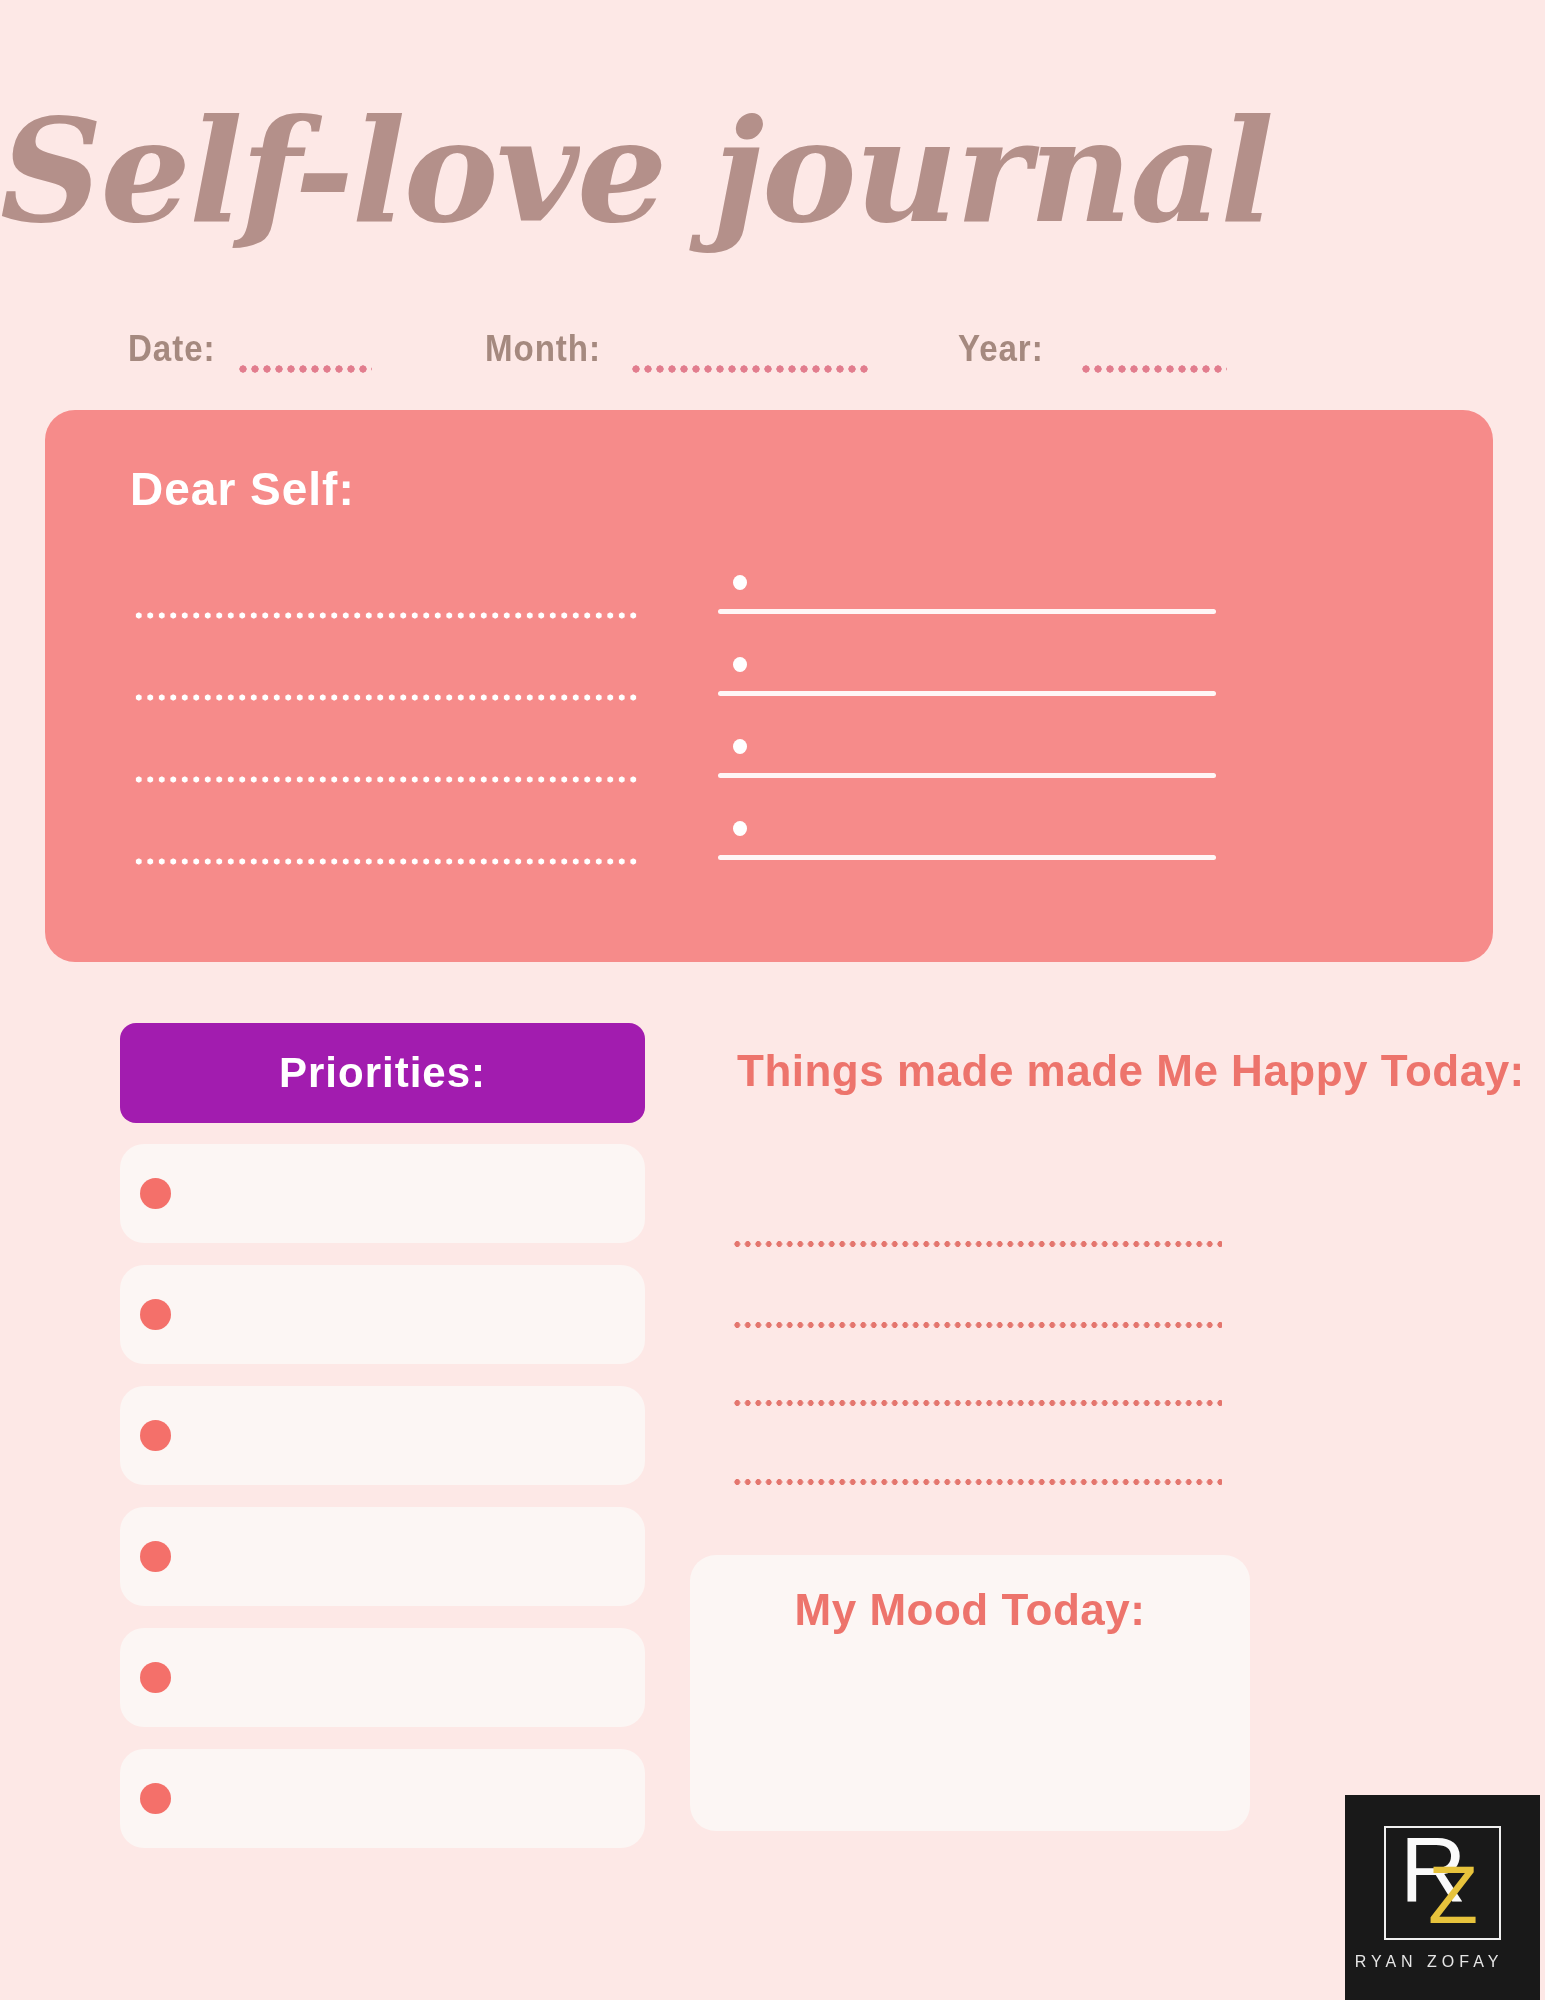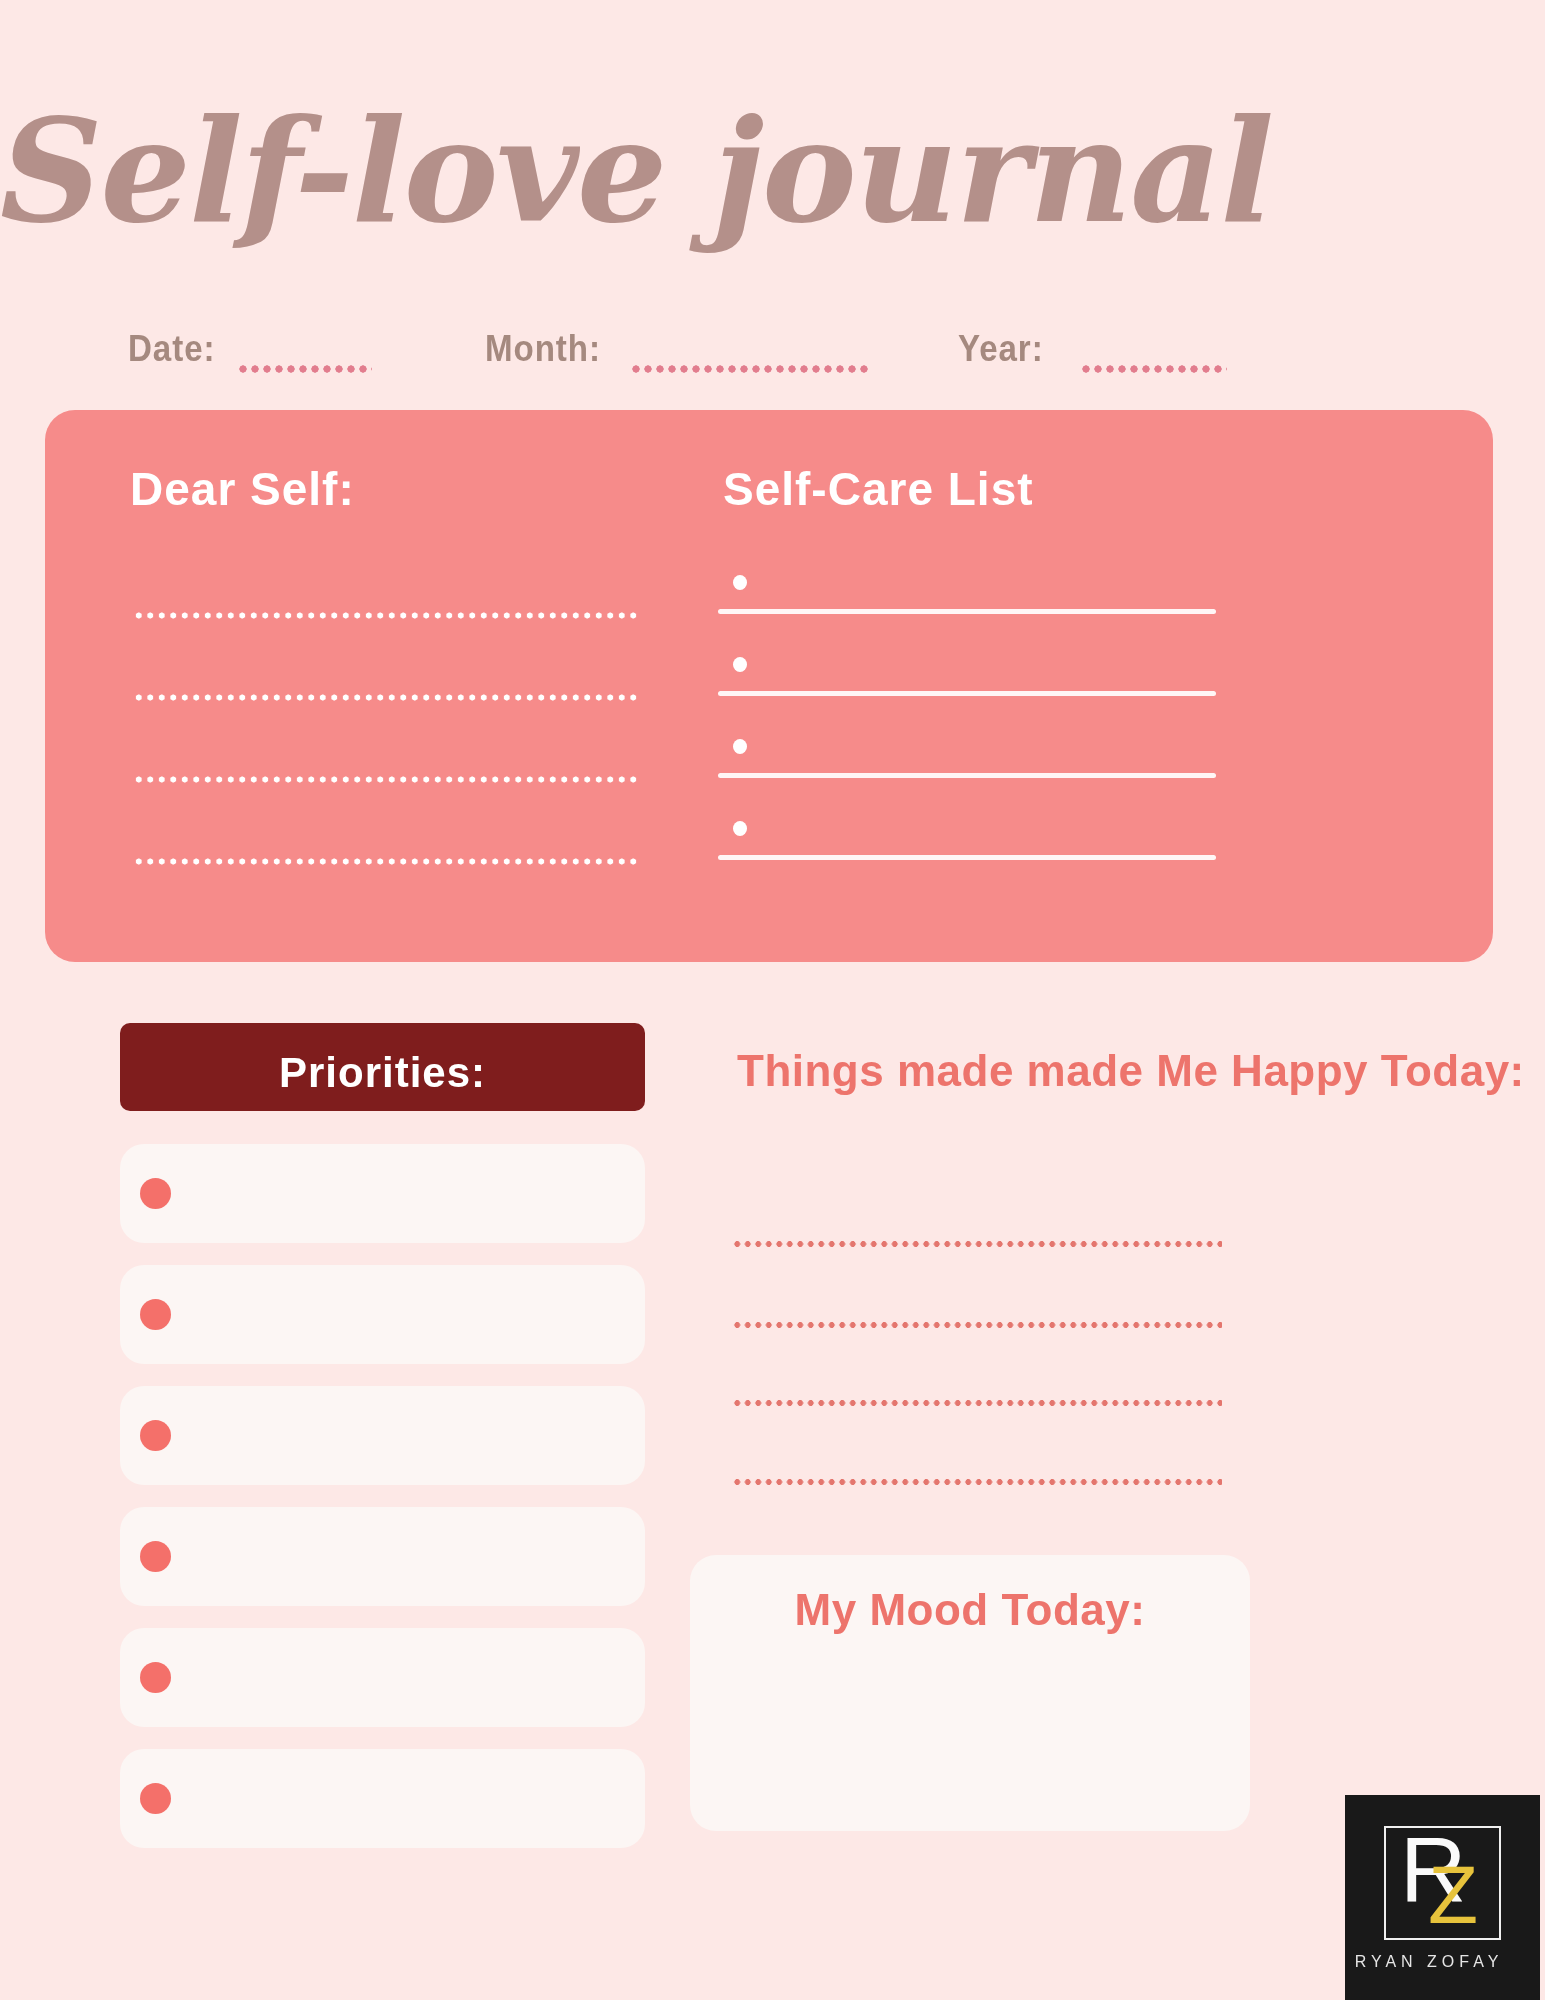--- a/index.html
+++ b/index.html
@@ -51,22 +51,22 @@
   .care-bullet{
     position:absolute;left:15px;top:0;width:14px;height:15px;border-radius:50%;
     background:#ffffff;
   }
   .care-line{
     position:absolute;left:0;top:34px;width:498px;height:5px;border-radius:3px;
     background:rgba(255,255,255,.92);
   }
   
   .prio-header{
-    position:absolute;left:120px;top:1023px;width:525px;height:88px;
-    background:#7f1d1d;border-radius:10px;
+    position:absolute;left:120px;top:1023px;width:525px;height:100px;
+    background:#a21caf;border-radius:16px;
   }
   .prio-header span{
     display:block;width:100%;line-height:100px;text-align:center;
     font-size:42px;font-weight:bold;color:#ffffff;letter-spacing:1px;
   }
   .prio-row{
     position:absolute;left:120px;width:525px;height:99px;
     background:#fcf6f4;border-radius:24px;
   }
   .prio-dot{
@@ -134,21 +134,20 @@
 
 <div class="panel">
 
   <div class="panel-heading" style="left:85px;top:52px;">Dear Self:</div>
 
   <div class="dear-line" style="top:201px;"></div>
   <div class="dear-line" style="top:283px;"></div>
   <div class="dear-line" style="top:365px;"></div>
   <div class="dear-line" style="top:447px;"></div>
 
-  <div class="panel-heading" style="left:678px;top:52px;">Self-Care List</div>
 
   <div class="care-item" style="top:165px;">
     <span class="care-bullet"></span>
     <span class="care-line"></span>
   </div>
   <div class="care-item" style="top:247px;">
     <span class="care-bullet"></span>
     <span class="care-line"></span>
   </div>
   <div class="care-item" style="top:329px;">

